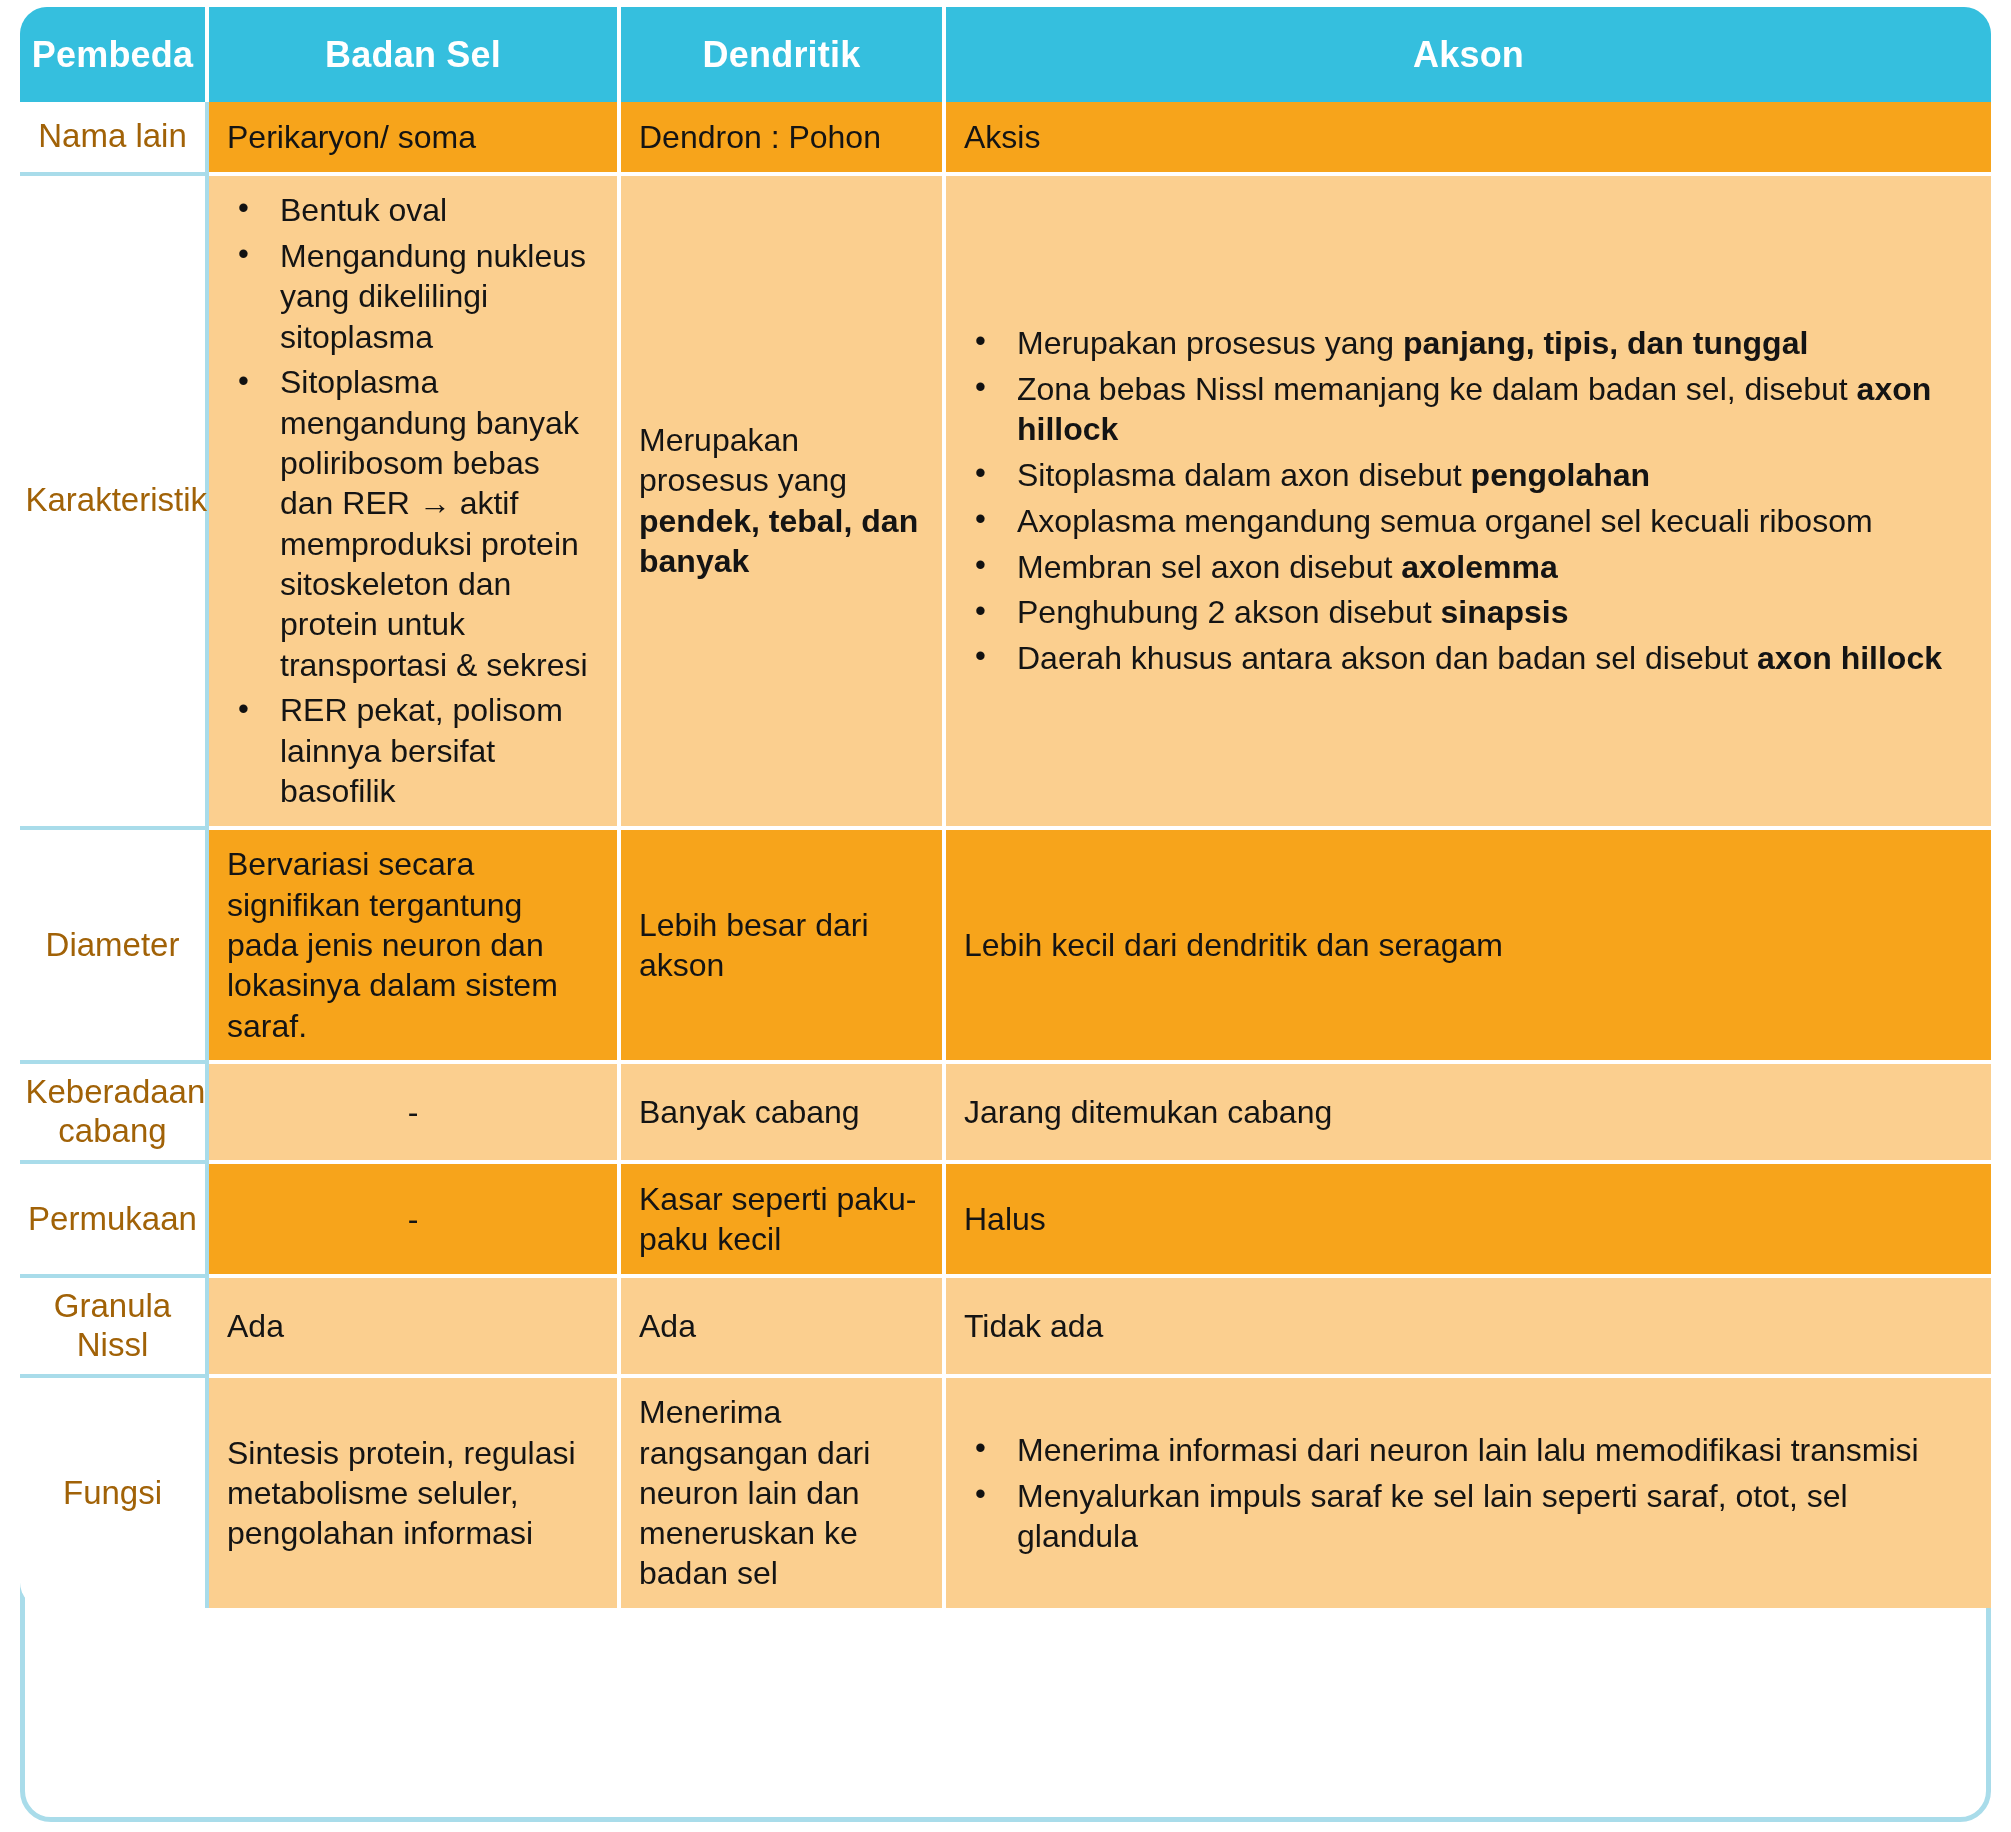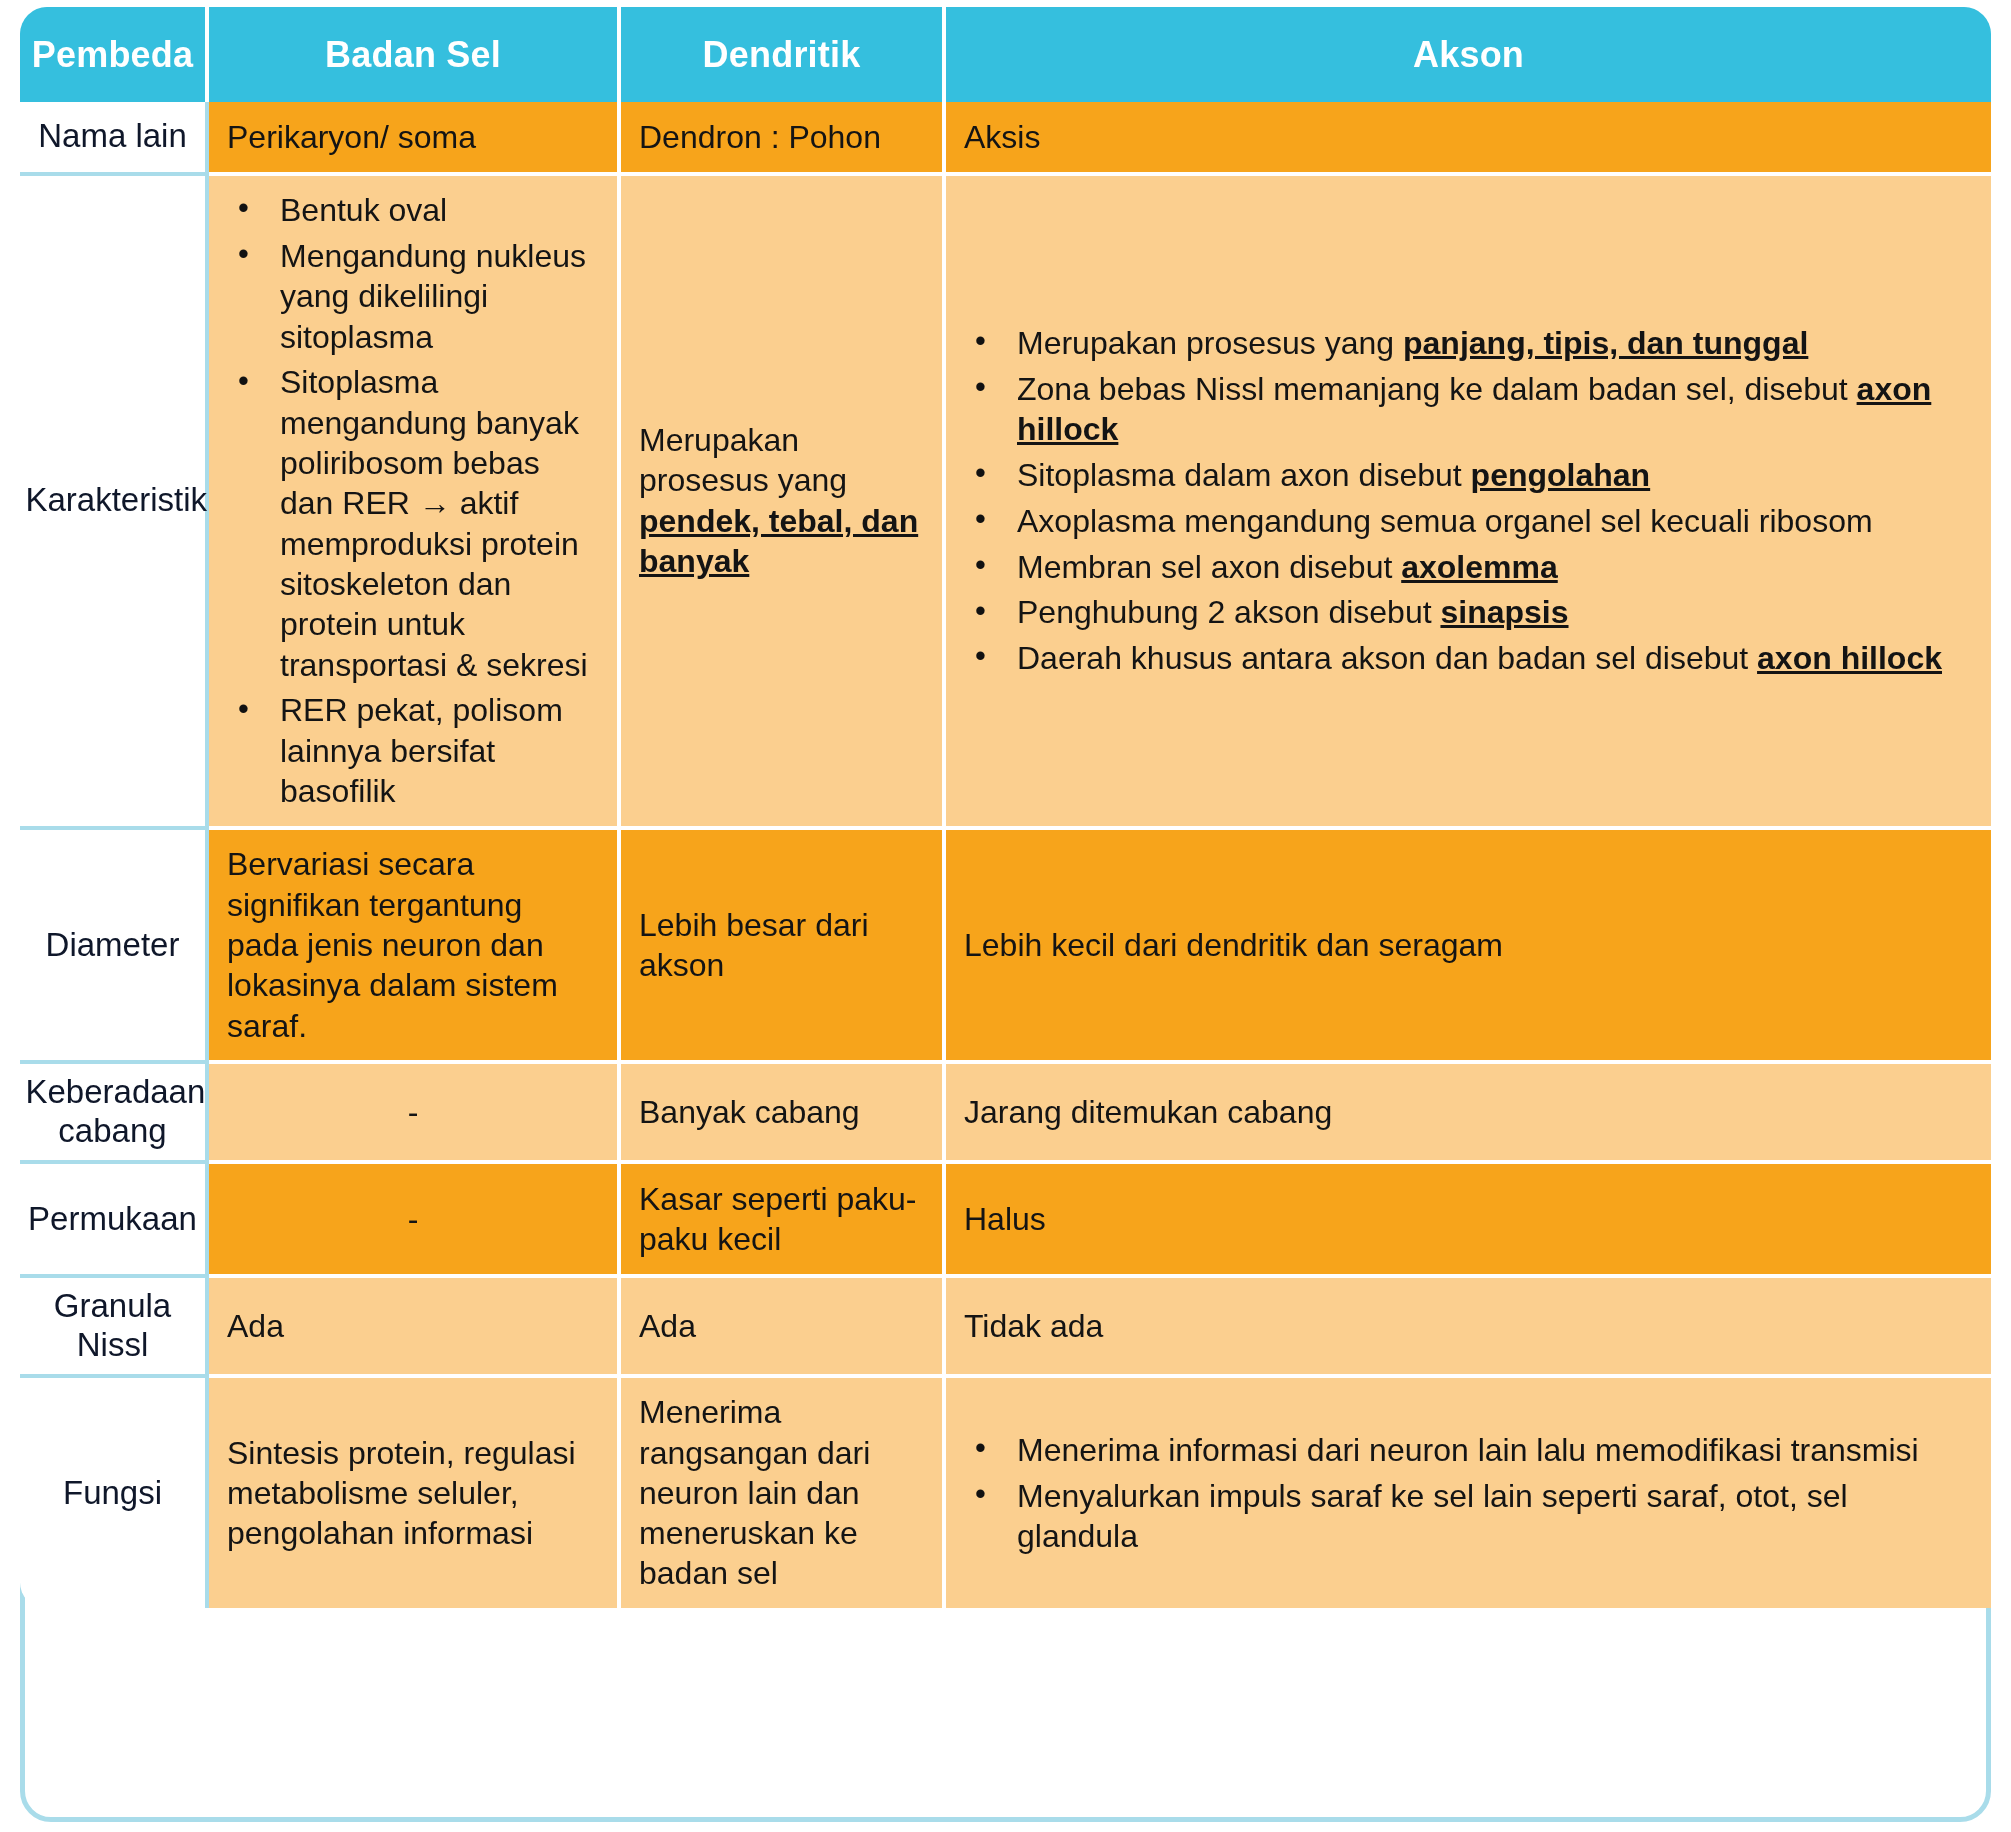--- a/index.html
+++ b/index.html
@@ -66,21 +66,21 @@
   thead th.h-pembeda {
     border-top-left-radius: 27px;
   }
   thead th.h-akson {
     border-top-right-radius: 27px;
   }
 
   
   td.label {
     background: #ffffff;
-    color: #0f172a;
+    color: #a16207;
     font-size: 33px;
     text-align: center;
     vertical-align: middle;
     padding: 9px 5.5px;
     border-top: 4.5px solid #a9dcea;
     border-right: 4.5px solid #a9dcea;
     line-height: 1.18;
     box-sizing: border-box;
   }
   tr.row-last td.label { border-bottom-left-radius: 25.5px; }
@@ -121,21 +121,21 @@
   ul.bullets > li:last-child { margin-bottom: 0; }
   ul.bullets > li::before {
     content: "\2022";
     position: absolute;
     left: -42px;
     top: -1.8px;
     font-size: 31px;
     line-height: 1.26;
     color: #111;
   }
-  b, strong { font-weight: bold; text-decoration: underline; }
+  b, strong { font-weight: bold; }
 
   .plain { margin: 0; }
 </style>
 </head>
 <body>
 
 <div class="table-wrap">
   <div class="outer-frame"></div>
 
   <table class="compare">

